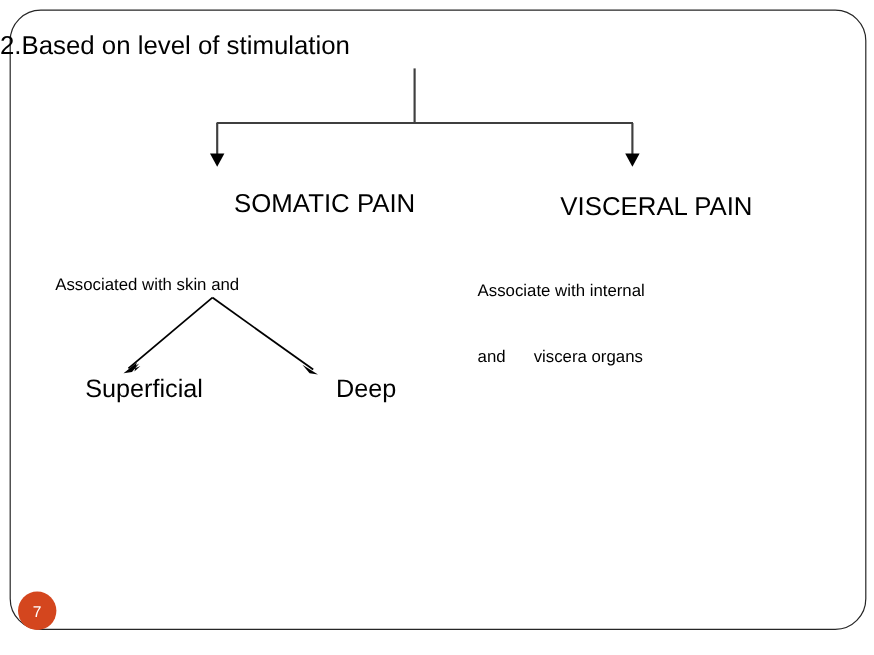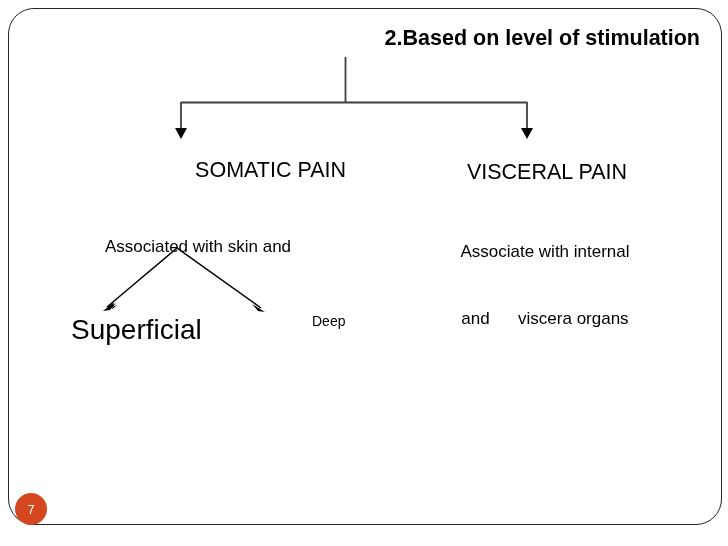--- a/index.html
+++ b/index.html
@@ -39,33 +39,31 @@
     color: #000000;
     white-space: pre;
     line-height: 1.18;
     letter-spacing: 0px;
   }
 
   #slide-title {
     left: 0;
     top: 26px;
     width: 700px;
-    text-align: right;
+    text-align: left;
     font-size: 21.5px;
-    font-weight: bold;
   }
 
   .branch-heading {
     font-size: 21.5px;
     text-align: center;
   }
 
   .branch-body {
-    font-size: 17px;
-    text-align: center;
+    font-size: 14px;
     line-height: 1.32;
   }
 
   #somatic-heading {
     left: 50px;
     top: 158px;
     width: 296px;
     text-align: right;
   }
   #somatic-body {
@@ -81,27 +79,26 @@
   }
   #visceral-body {
     left: 398px;
     top: 196px;
     width: 294px;
   }
 
   #label-superficial {
     left: 71px;
     top: 313px;
-    font-size: 28px;
+    font-size: 21px;
   }
   #label-deep {
     left: 280px;
     top: 313px;
-    font-size: 14px;
-    margin-left: 32px;
+    font-size: 21px;
   }
 
   
   .connector-svg {
     position: absolute;
     left: 0;
     top: 0;
     width: 728px;
     height: 546px;
     pointer-events: none;

